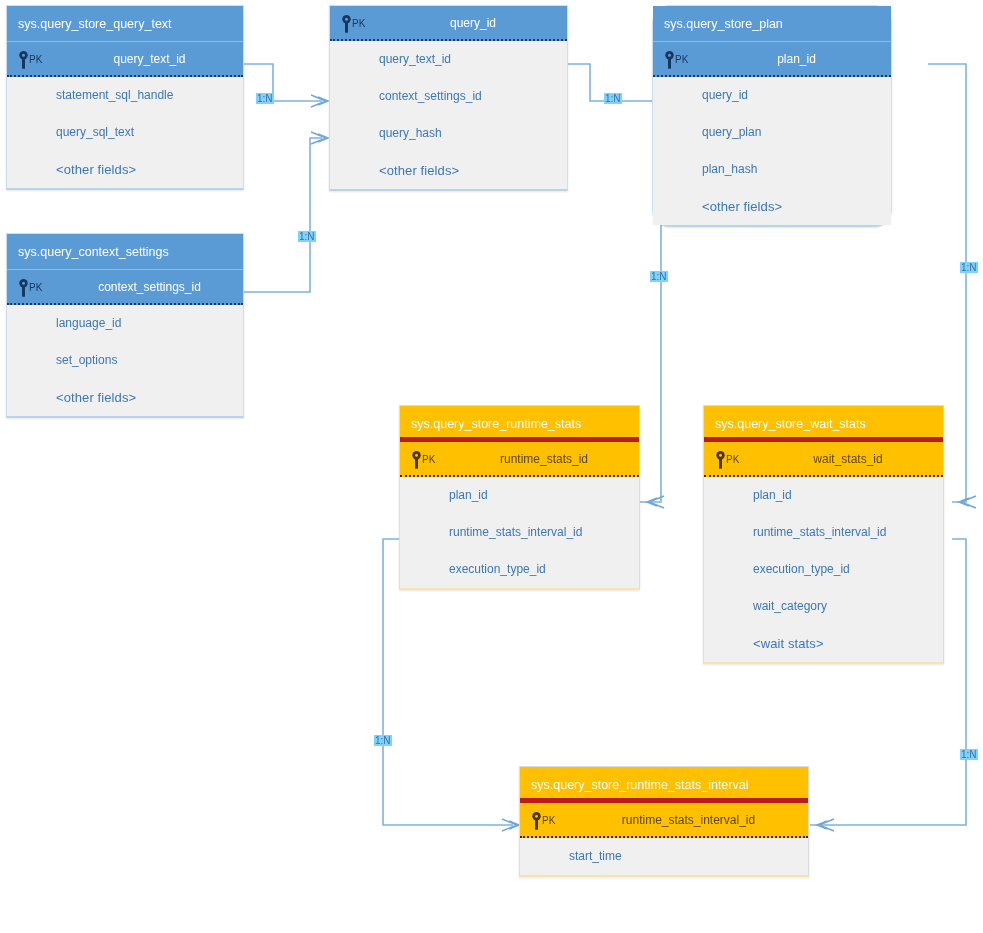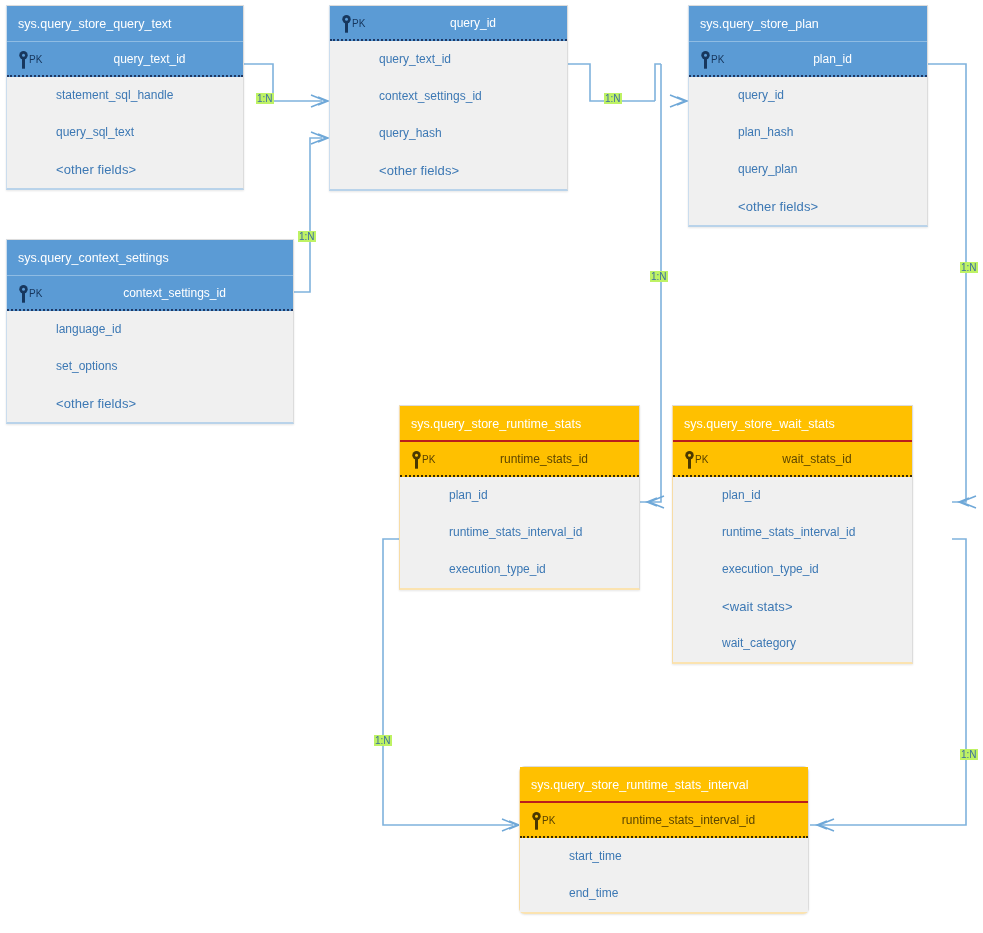--- a/index.html
+++ b/index.html
@@ -12,21 +12,21 @@
   #canvas{position:absolute;left:0;top:0;width:983px;height:933px;}
 
   
   #wires{position:absolute;left:0;top:0;width:983px;height:933px;z-index:1;}
   .wire{fill:none;stroke:#7FB2DD;stroke-width:1.6;}
   .arrow{fill:none;stroke:#6FA8D8;stroke-width:1.5;}
   .wlabel{
     position:absolute;z-index:3;
     font-size:10px;color:#3C6E9F;
     font-family:"Liberation Sans","DejaVu Sans",sans-serif;
-    white-space:nowrap;background:#bef264;padding:0 1px;line-height:11px;
+    white-space:nowrap;background:#7dd3fc;padding:0 1px;line-height:11px;
   }
 
   
   .entity{
     position:absolute;z-index:2;
     box-sizing:border-box;
     background:#F0F0F0;
     border:1px solid #DCDCDC;
     box-shadow:0 1px 2px rgba(0,0,0,.10);
   }
@@ -34,21 +34,21 @@
   .entity.orange{border-bottom:2px solid #FBE3B0;border-left:1px solid #F7DCA6;}
 
   .ent-title{
     box-sizing:border-box;
     height:36px;line-height:36px;
     padding:0 12px 0 11px;
     color:#ffffff;font-size:12.5px;
     overflow:hidden;white-space:nowrap;
   }
   .blue  .ent-title{background:#5B9BD5;border-bottom:1px solid #8FBCE3;}
-  .orange .ent-title{background:#FFC000;border-bottom:2px solid #b91c1c;}
+  .orange .ent-title{background:#FFC000;border-bottom:5px solid #b91c1c;}
 
   .ent-pk{
     box-sizing:border-box;position:relative;
     height:35px;line-height:35px;
     font-size:12px;overflow:hidden;white-space:nowrap;text-align:center;
   }
   .blue  .ent-pk{background:#5B9BD5;color:#ffffff;border-bottom:2px dotted #1F3864;}
   .orange .ent-pk{background:#FFC000;color:#5C4500;border-bottom:2px dotted #3A2B00;}
 
   .keyicon{position:absolute;left:11px;top:9px;width:11px;height:18px;}
@@ -151,38 +151,38 @@
       </svg>
       <span class="pk-lbl">PK</span>
       <span class="pk-name">query_id</span>
     </div>
     <div class="ent-field">query_text_id</div>
     <div class="ent-field">context_settings_id</div>
     <div class="ent-field">query_hash</div>
     <div class="ent-field small">&lt;other fields&gt;</div>
   </div>
 
-  <div class="entity blue" style="left:688px;top:5px;width:240px;">
+  <div class="entity blue" style="left:652px;top:5px;width:240px;border-radius:18px;">
     <div class="ent-title">sys.query_store_plan</div>
     <div class="ent-pk">
       <svg class="keyicon" viewBox="0 0 11 18">
         <circle cx="5.5" cy="4.2" r="4.2" fill="#17375E"></circle>
           <circle cx="5.5" cy="4.2" r="1.5" fill="#5B9BD5"></circle>
         <rect x="4.0" y="7.2" width="3.0" height="10.5" fill="#17375E"></rect>
       </svg>
       <span class="pk-lbl">PK</span>
       <span class="pk-name">plan_id</span>
     </div>
     <div class="ent-field">query_id</div>
+    <div class="ent-field">query_plan</div>
     <div class="ent-field">plan_hash</div>
-    <div class="ent-field">query_plan</div>
-    <div class="ent-field small">&lt;other fields&gt;</div>
-  </div>
-
-  <div class="entity blue" style="left:6px;top:239px;width:288px;">
+    <div class="ent-field small">&lt;other fields&gt;</div>
+  </div>
+
+  <div class="entity blue" style="left:6px;top:233px;width:238px;">
     <div class="ent-title">sys.query_context_settings</div>
     <div class="ent-pk">
       <svg class="keyicon" viewBox="0 0 11 18">
         <circle cx="5.5" cy="4.2" r="4.2" fill="#17375E"></circle>
           <circle cx="5.5" cy="4.2" r="1.5" fill="#5B9BD5"></circle>
         <rect x="4.0" y="7.2" width="3.0" height="10.5" fill="#17375E"></rect>
       </svg>
       <span class="pk-lbl">PK</span>
       <span class="pk-name">context_settings_id</span>
     </div>
@@ -200,46 +200,45 @@
         <rect x="4.0" y="7.2" width="3.0" height="10.5" fill="#4A3800"></rect>
       </svg>
       <span class="pk-lbl">PK</span>
       <span class="pk-name">runtime_stats_id</span>
     </div>
     <div class="ent-field">plan_id</div>
     <div class="ent-field">runtime_stats_interval_id</div>
     <div class="ent-field">execution_type_id</div>
   </div>
 
-  <div class="entity orange" style="left:672px;top:405px;width:241px;">
+  <div class="entity orange" style="left:703px;top:405px;width:241px;">
     <div class="ent-title">sys.query_store_wait_stats</div>
     <div class="ent-pk">
       <svg class="keyicon" viewBox="0 0 11 18">
         <circle cx="5.5" cy="4.2" r="4.2" fill="#4A3800"></circle>
           <circle cx="5.5" cy="4.2" r="1.5" fill="#FFC000"></circle>
         <rect x="4.0" y="7.2" width="3.0" height="10.5" fill="#4A3800"></rect>
       </svg>
       <span class="pk-lbl">PK</span>
       <span class="pk-name">wait_stats_id</span>
     </div>
     <div class="ent-field">plan_id</div>
     <div class="ent-field">runtime_stats_interval_id</div>
     <div class="ent-field">execution_type_id</div>
+    <div class="ent-field">wait_category</div>
     <div class="ent-field small">&lt;wait stats&gt;</div>
-    <div class="ent-field">wait_category</div>
-  </div>
-
-  <div class="entity orange" style="left:519px;top:766px;width:290px;border-radius:6px;">
+  </div>
+
+  <div class="entity orange" style="left:519px;top:766px;width:290px;">
     <div class="ent-title">sys.query_store_runtime_stats_interval</div>
     <div class="ent-pk">
       <svg class="keyicon" viewBox="0 0 11 18">
         <circle cx="5.5" cy="4.2" r="4.2" fill="#4A3800"></circle>
           <circle cx="5.5" cy="4.2" r="1.5" fill="#FFC000"></circle>
         <rect x="4.0" y="7.2" width="3.0" height="10.5" fill="#4A3800"></rect>
       </svg>
       <span class="pk-lbl">PK</span>
       <span class="pk-name">runtime_stats_interval_id</span>
     </div>
     <div class="ent-field">start_time</div>
-    <div class="ent-field">end_time</div>
   </div>
 
 </div>
 
 </body></html>

